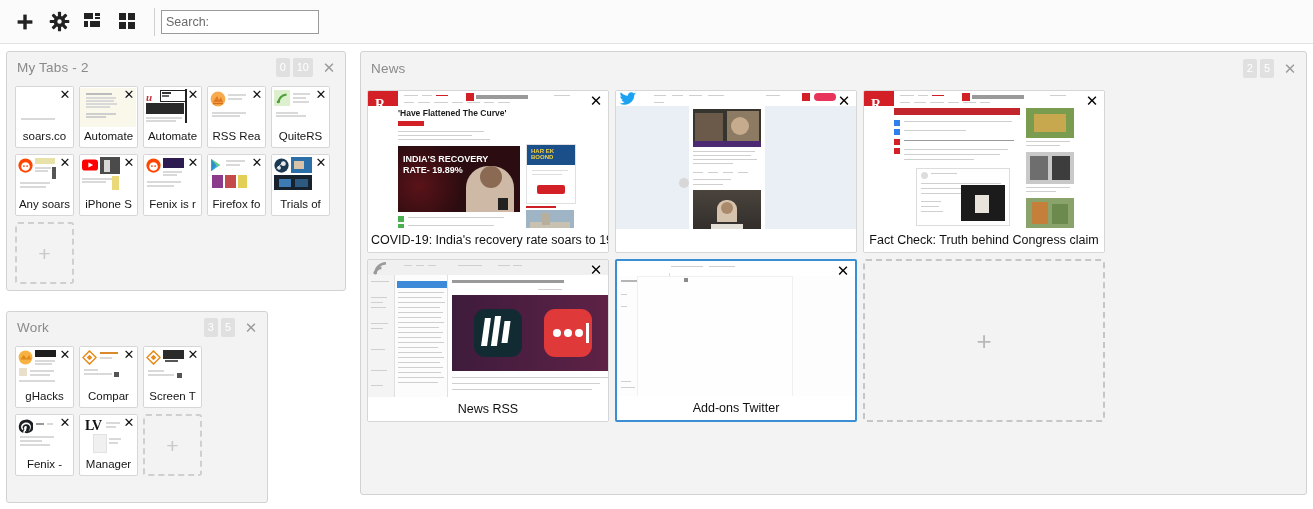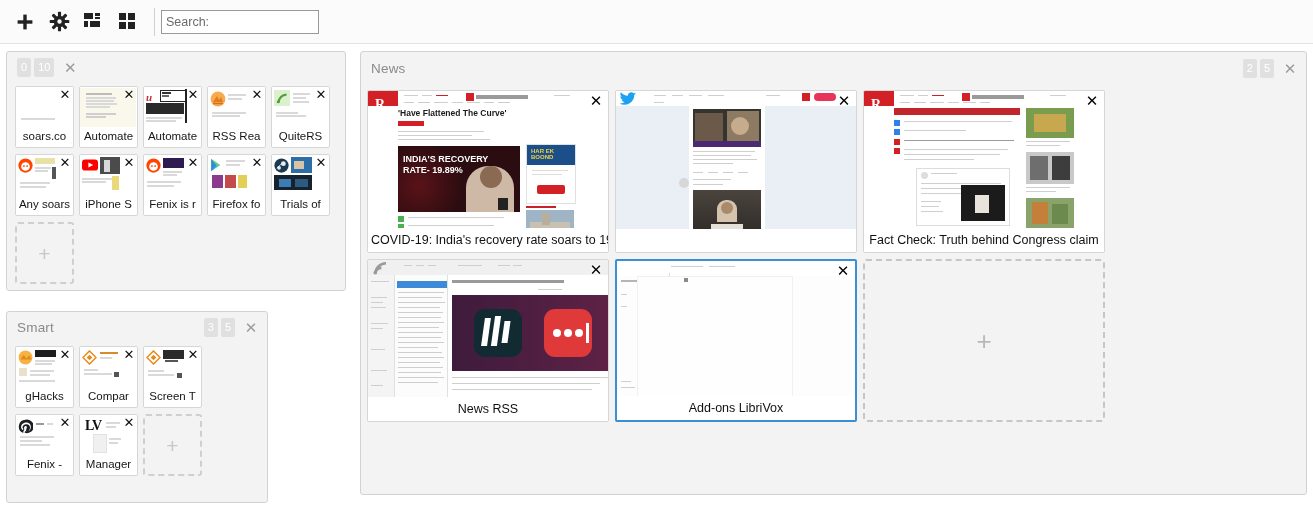--- a/index.html
+++ b/index.html
@@ -257,20 +257,21 @@
 
   <div class="search-wrap">
     <input class="search-input" type="text" placeholder="Search:" style="">
   </div>
 </div>
 
 <div class="workspace">
 
   <div class="group" style="left:6px;top:7px;width:340px;height:240px;">
     <div class="group-head">
+      <span class="group-title">My Tabs - 2</span>
       <span class="badges">
         <span class="badge">0</span>
         <span class="badge">10</span>
       </span>
       <span class="grp-close">✕</span>
     </div>
 
     <div class="tiles">
 
       <div class="tile">
@@ -450,21 +451,21 @@
         <div class="tile-close">✕</div>
         <div class="tile-title">Trials of</div>
       </div>
 
       <div class="tile-add">+</div>
     </div>
   </div>
 
   <div class="group" style="left:6px;top:267px;width:262px;height:192px;">
     <div class="group-head">
-      <span class="group-title">Smart</span>
+      <span class="group-title">Work</span>
       <span class="badges">
         <span class="badge">3</span>
         <span class="badge">5</span>
       </span>
       <span class="grp-close">✕</span>
     </div>
 
     <div class="tiles">
 
       <div class="tile">
@@ -832,20 +833,20 @@
             <div class="tline" style="left:4px;top:18px;width:6px;"></div>
             <div class="tline" style="left:4px;top:30px;width:6px;"></div>
             <div class="sq" style="left:20px;top:2px;width:2px;height:2px;background:#9a9a9a;"></div>
             <div class="sq" style="left:20px;top:0;width:154px;height:120px;background:#fefefe;border:1px solid #f0f0f0;"></div>
             <div class="sq" style="left:67px;top:2px;width:4px;height:4px;background:#8a8a8a;"></div>
             <div class="tline" style="left:4px;top:105px;width:10px;"></div>
             <div class="tline" style="left:4px;top:111px;width:14px;"></div>
           </div>
         </div>
         <div class="card-close">✕</div>
-        <div class="card-title">Add-ons LibriVox</div>
+        <div class="card-title">Add-ons Twitter</div>
       </div>
 
       <div class="card-add">+</div>
     </div>
   </div>
 
 </div>
 
 </body></html>

